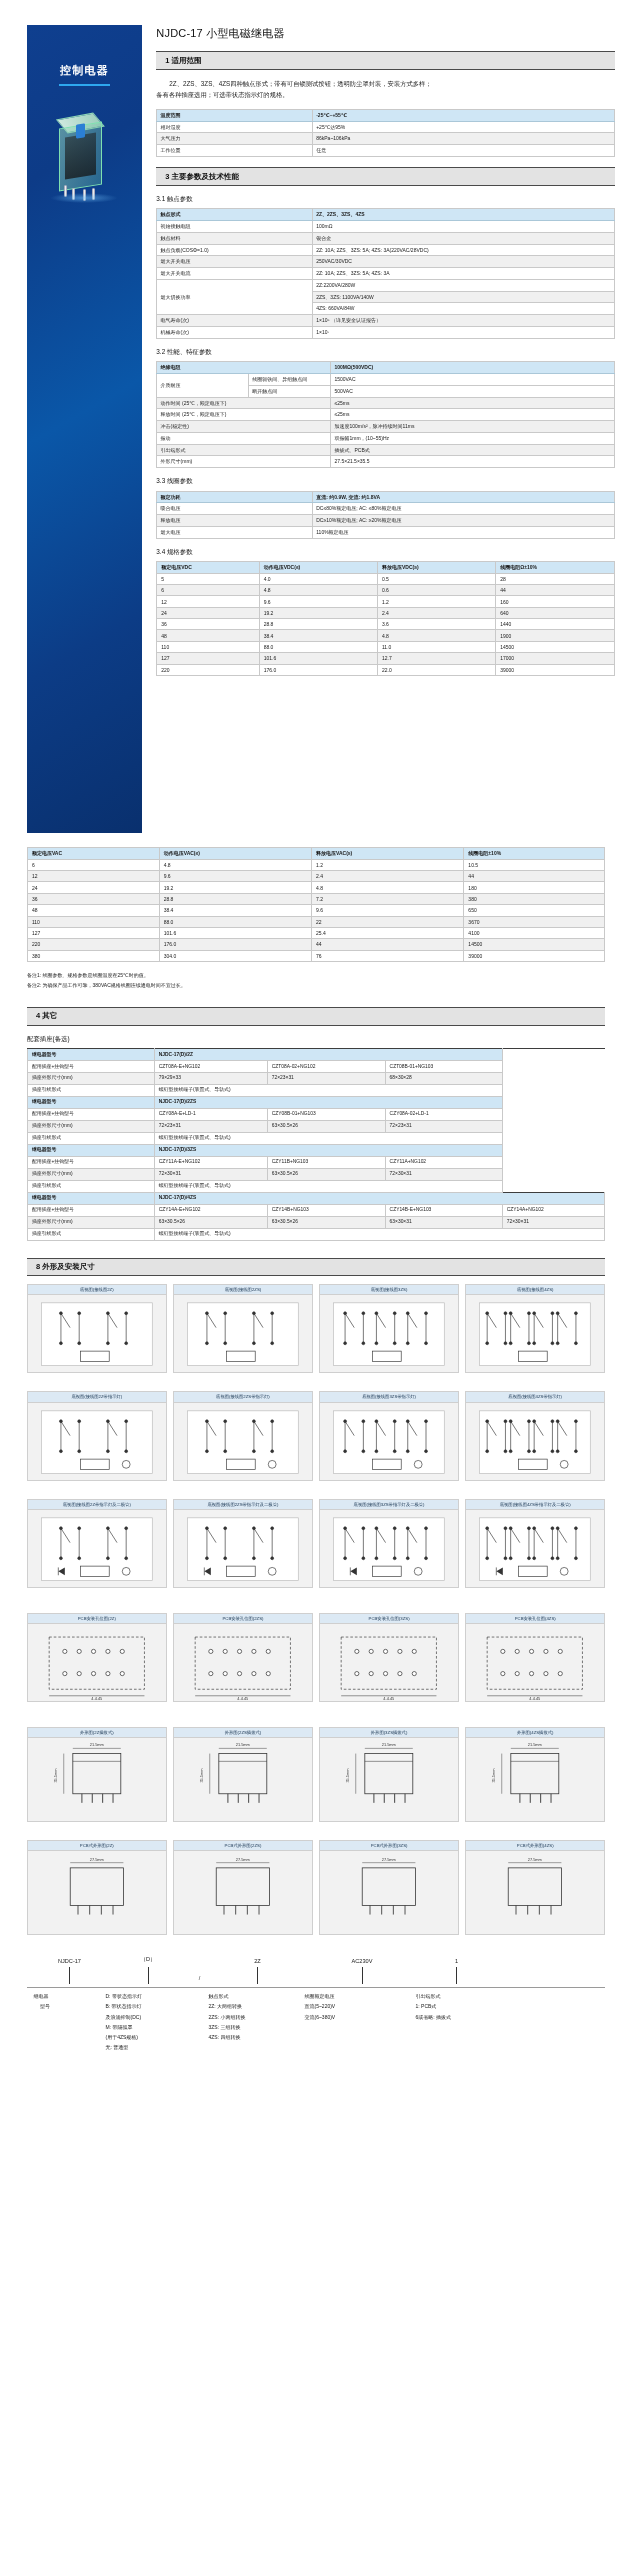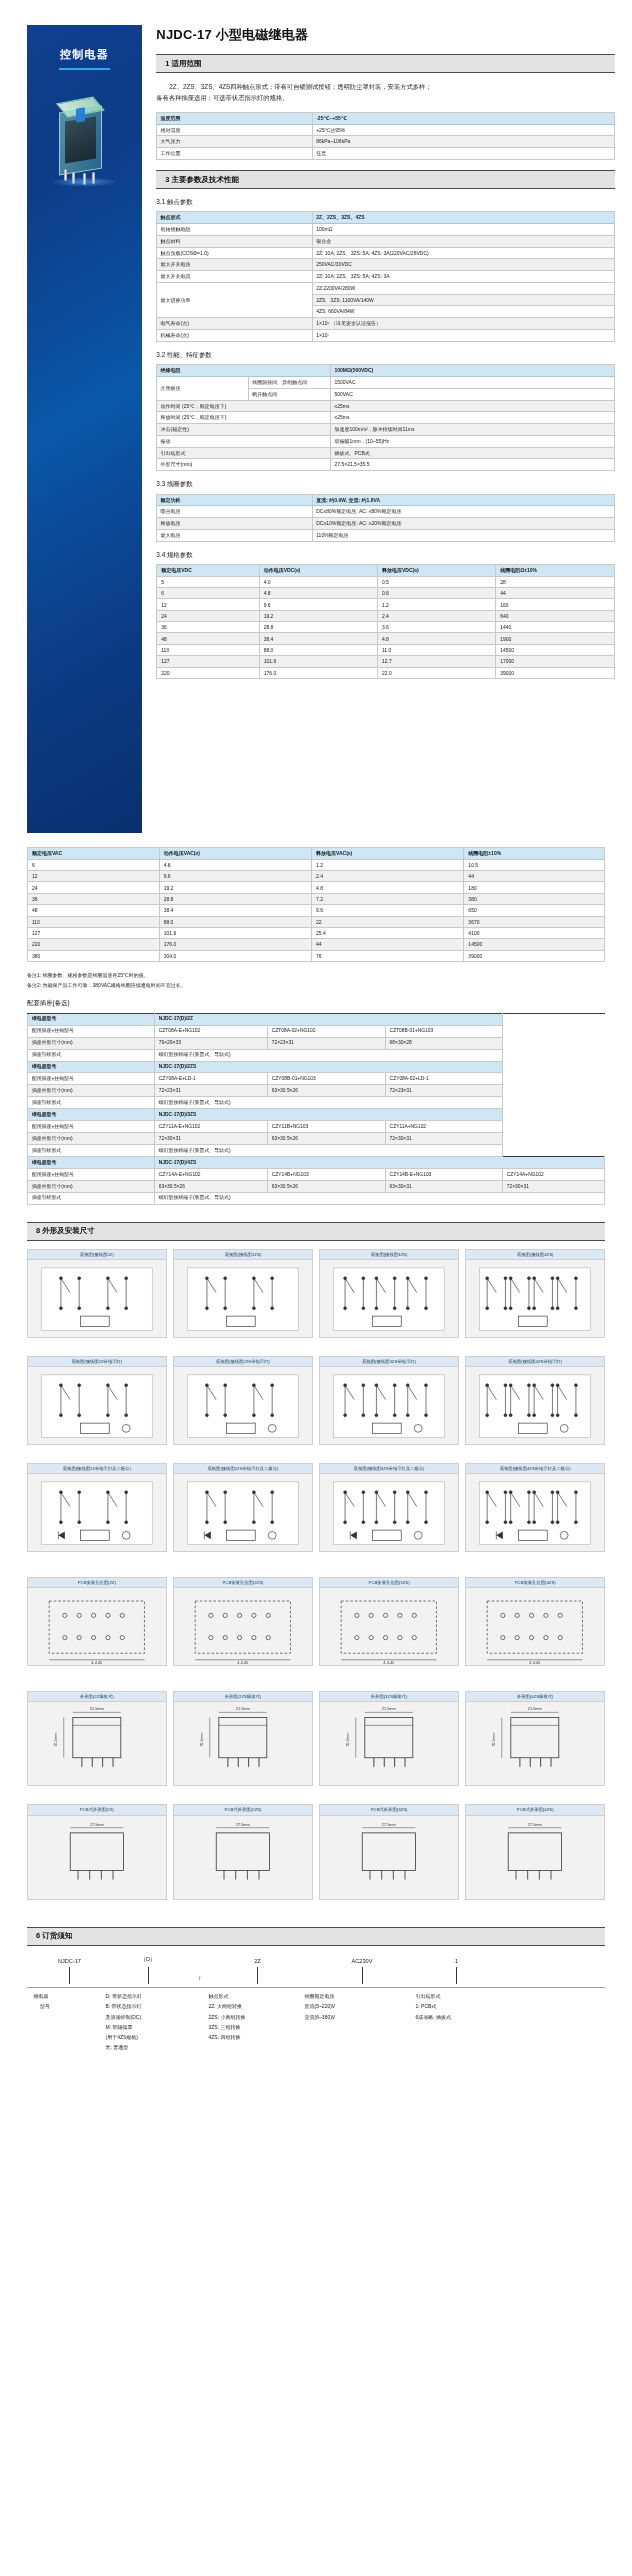--- a/index.html
+++ b/index.html
@@ -19,21 +19,21 @@
     width:115px; min-width:115px;
     height:808px;
     margin-left:27px;
     margin-top:25px;
     background: linear-gradient(150deg,#0f3f8f 0%, #0d3b87 18%, #0a57a8 48%, #0c3c86 75%, #09306e 100%);
     position:relative;
     overflow:hidden;
   }
   .hero-title {
     color:#fff; font-size:11px; font-weight:bold; letter-spacing:1.3px;
-    text-align:center; margin-top:22px;
+    text-align:center; margin-top:38px;
   }
   .hero-rule { width:51px; height:2px; background:#2ea8ef; margin:5.9px auto 0; }
   .relay-img { margin:34px auto 0; width:72px; height:85px; position:relative; }
   .relay-body {
     position:absolute; left:10.4px; top:5.2px; width:43px; height:63px;
     background:linear-gradient(110deg, rgba(150,215,185,.55), rgba(90,175,150,.35));
     border:1.3px solid #7fe0b0;
     transform: skewY(-9deg);
   }
   .relay-body:after{
@@ -52,21 +52,21 @@
   }
   .relay-pin{ position:absolute; width:3.3px; height:11.7px; background:#e8eef2; border:0.7px solid #aab; border-radius:1.3px; }
   .relay-glow{
     position:absolute; left:1.3px; top:73px; width:68px; height:10.4px;
     background:radial-gradient(ellipse at center, rgba(120,200,255,.55), rgba(10,50,120,0) 70%);
   }
 
   .rightcol { flex:1; padding-left:14.3px; padding-right:17px; padding-top:26px; }
 
   h1.doc-title {
-    font-size:13px; font-weight:bold; color:#111; margin:0 0 10.4px 0; letter-spacing:0.2px;
+    font-size:11px; font-weight:normal; color:#111; margin:0 0 10.4px 0; letter-spacing:0.2px;
   }
 
   
   .secbar {
     background:#e3e3e3;
     border-top:1.6px solid #4a4a4a;
     border-bottom:1px solid #4a4a4a;
     padding:3.3px 0 3.3px 9px;
     font-size:7.5px; font-weight:bold; color:#111;
     margin:10.4px 0 7.8px 0;
@@ -450,20 +450,21 @@
         </tbody>
     </table>
 
     <div class="notes">
       <div>备注1: 线圈参数、规格参数是线圈温度在25℃时的值。</div>
       <div>备注2: 为确保产品工作可靠，380VAC规格线圈连续通电时间不宜过长。</div>
     </div>
   </div>
 
   <div class="full">
+    <div class="secbar wide">4 其它</div>
     <h3 class="sub">配套插座(备选)</h3>
     <table class="sock">
       <tbody id="socket-table-body">
           <tr class="model">
             <td class="lbl">继电器型号</td>
             <td colspan="3">NJDC-17(D)/2Z</td>
           </tr>
           <tr>
             <td class="lbl">配用插座+挂钩型号</td>
             <td>CZT08A-E+NG102</td>
@@ -1205,21 +1206,20 @@
                 <text x="95" y="15" font-size="6" text-anchor="middle" fill="#333" font-family="Liberation Sans">27.5mm</text>
               </svg>
             </div>
           </div>
         </div>
         <div class="rowgap"></div>
       </div>
   </div>
 
   <div class="full" style="margin-bottom:19.6px;">
-    <div class="secbar wide">6 订货须知</div>
 
     <div class="order-wrap">
       <div class="order-code" id="order-code-root">
           <div class="oc" style="width: 72px;">
             <span class="val">NJDC-17</span>
             <div class="stem"></div>
           </div>
           <div class="oc" style="width: 85px;">
             <span class="val">（D）</span>
             <div class="stem"></div>

